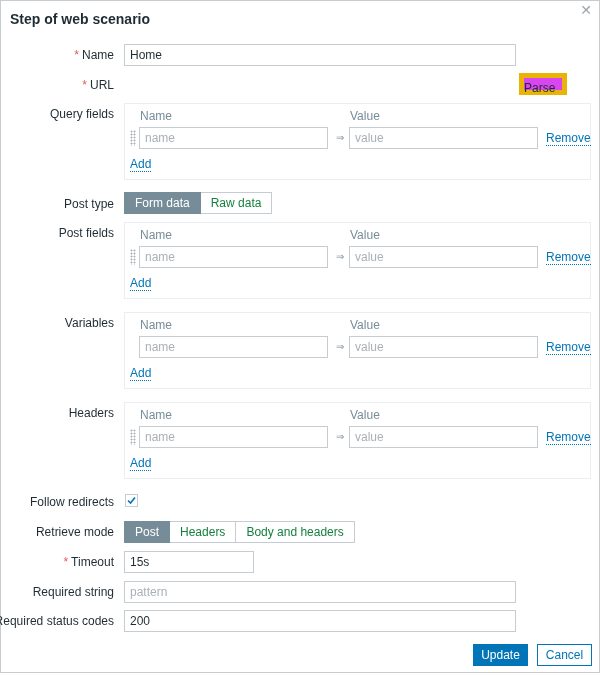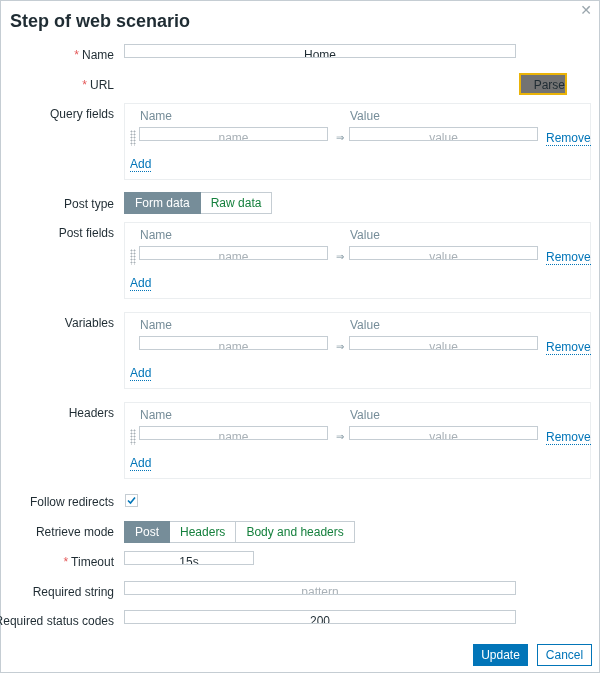--- a/index.html
+++ b/index.html
@@ -13,44 +13,44 @@
     position: relative;
     overflow: hidden;
   }
   .dialog {
     position: absolute; left: 0; top: 0; width: 600px; height: 673px;
     border: 1px solid #c5cdd3;
     background: #fff;
   }
   .title {
     position: absolute; left: 9px; top: 10px;
-    font-size: 18px; font-weight: bold; color: #1f2c33;
+    font-size: 14px; font-weight: bold; color: #1f2c33;
   }
   .close {
     position: absolute; right: 6px; top: 2px;
     width: 14px; height: 14px; color: #9aa6ad; font-size: 14px; line-height: 14px;
     text-align: center; cursor: pointer;
   }
   .lbl {
     position: absolute; right: 485px; text-align: right; white-space: nowrap;
     color: #1f2c33; font-size: 12px;
   }
   .req { color: #e45959; margin-right: 3px; }
   .inp {
-    position: absolute; height: 14px;
+    position: absolute; height: 22px;
     border: 1px solid #c5cdd3; background: #fff;
     padding: 0 5px; font-size: 12px; line-height: 20px; color: #1f2c33;
     font-family: "Liberation Sans", sans-serif;
-    white-space: nowrap; overflow: hidden; text-align: center;
+    white-space: nowrap; overflow: hidden;
   }
   .ph { color: #a9b1b7; }
   .btn {
     position: absolute; height: 22px;
-    border: 2px solid #eab308; background: #737373; color: #1f2c33;
-    font-size: 12px; line-height: 20px; text-align: right; cursor: pointer;
+    border: 5px solid #eab308; background: #d946ef; color: #1f2c33;
+    font-size: 12px; line-height: 20px; text-align: left; cursor: pointer;
     font-family: "Liberation Sans", sans-serif;
   }
   .seg { position: absolute; display: flex; height: 22px; }
   .seg div {
     height: 22px; line-height: 20px; padding: 0 10px;
     border: 1px solid #c5cdd3; border-left: none; background: #fff; color: #15803d;
     font-size: 12px; cursor: pointer; white-space: nowrap;
   }
   .seg div:first-child { border-left: 1px solid #c5cdd3; }
   .seg div.on { background: #768d99; border-color: #768d99; color: #fff; }

